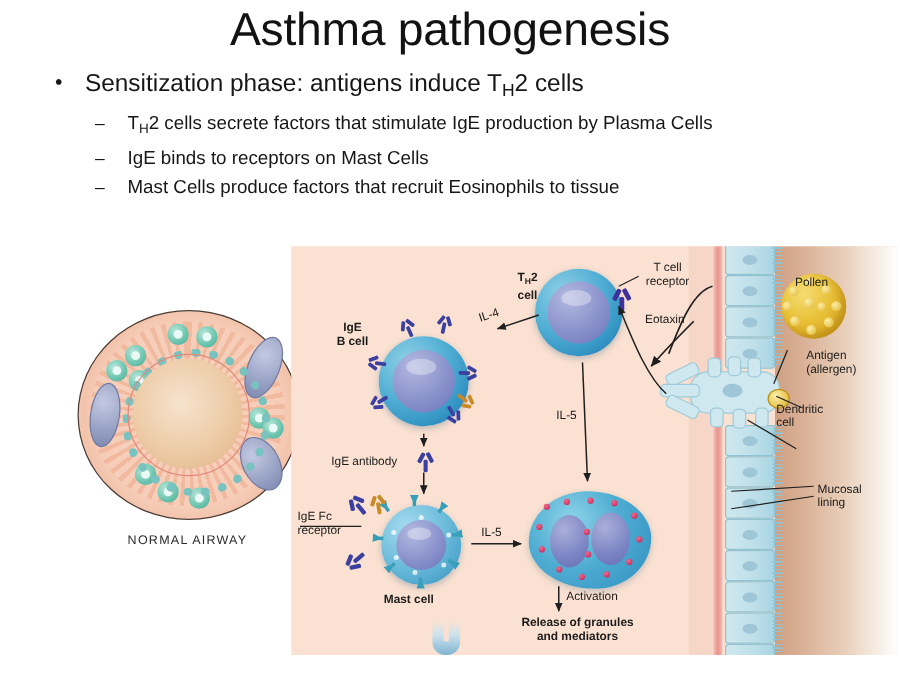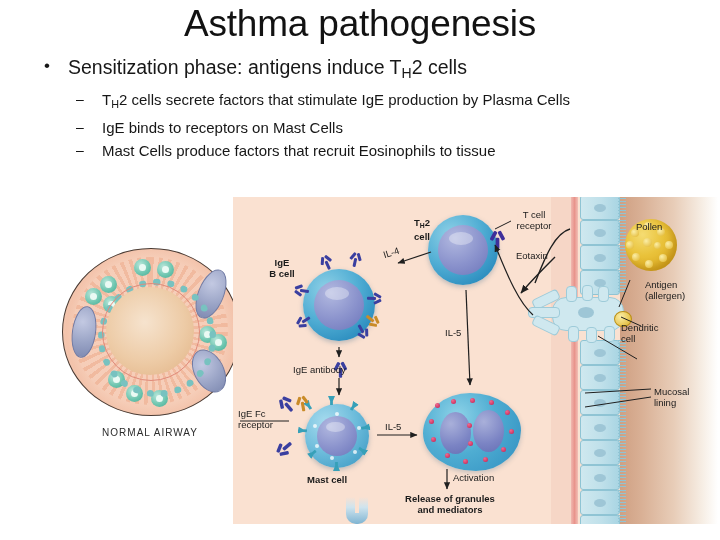--- a/index.html
+++ b/index.html
@@ -501,35 +501,35 @@
 
     <div class="fig-label b c" style="left:28px;top:60px;width:42px;">
       <span>IgE</span><br>
       <span>B cell</span>
     </div>
 
     <div class="fig-label" style="left:150px;top:50px;transform:rotate(-18deg);">IL-4</div>
 
     <div class="fig-label" style="left:212px;top:130px;">IL-5</div>
 
-    <div class="fig-label" style="left:48px;top:167px;padding-left:12px;">IgE antibody</div>
+    <div class="fig-label" style="left:20px;top:167px;padding-left:12px;">IgE antibody</div>
 
     <div class="fig-label" style="left:5px;top:211px;width:48px;">
       <span>IgE Fc</span><br>
       <span>receptor</span>
     </div>
 
     <div class="fig-label b" style="left:74px;top:277px;">Mast cell</div>
 
     <div class="fig-label" style="left:152px;top:224px;">IL-5</div>
 
 
     <div class="fig-label" style="left:220px;top:275px;">Activation</div>
 
-    <div class="fig-label b c" style="left:152px;top:296px;width:130px;">
+    <div class="fig-label b c" style="left:164px;top:296px;width:130px;">
       <span>Release of granules</span><br>
       <span>and mediators</span>
     </div>
 
     <div class="fig-label" style="left:283px;top:53px;">Eotaxin</div>
 
     <div class="fig-label c" style="left:275px;top:12px;width:52px;">
       <span>T cell</span><br>
       <span>receptor</span>
     </div>

